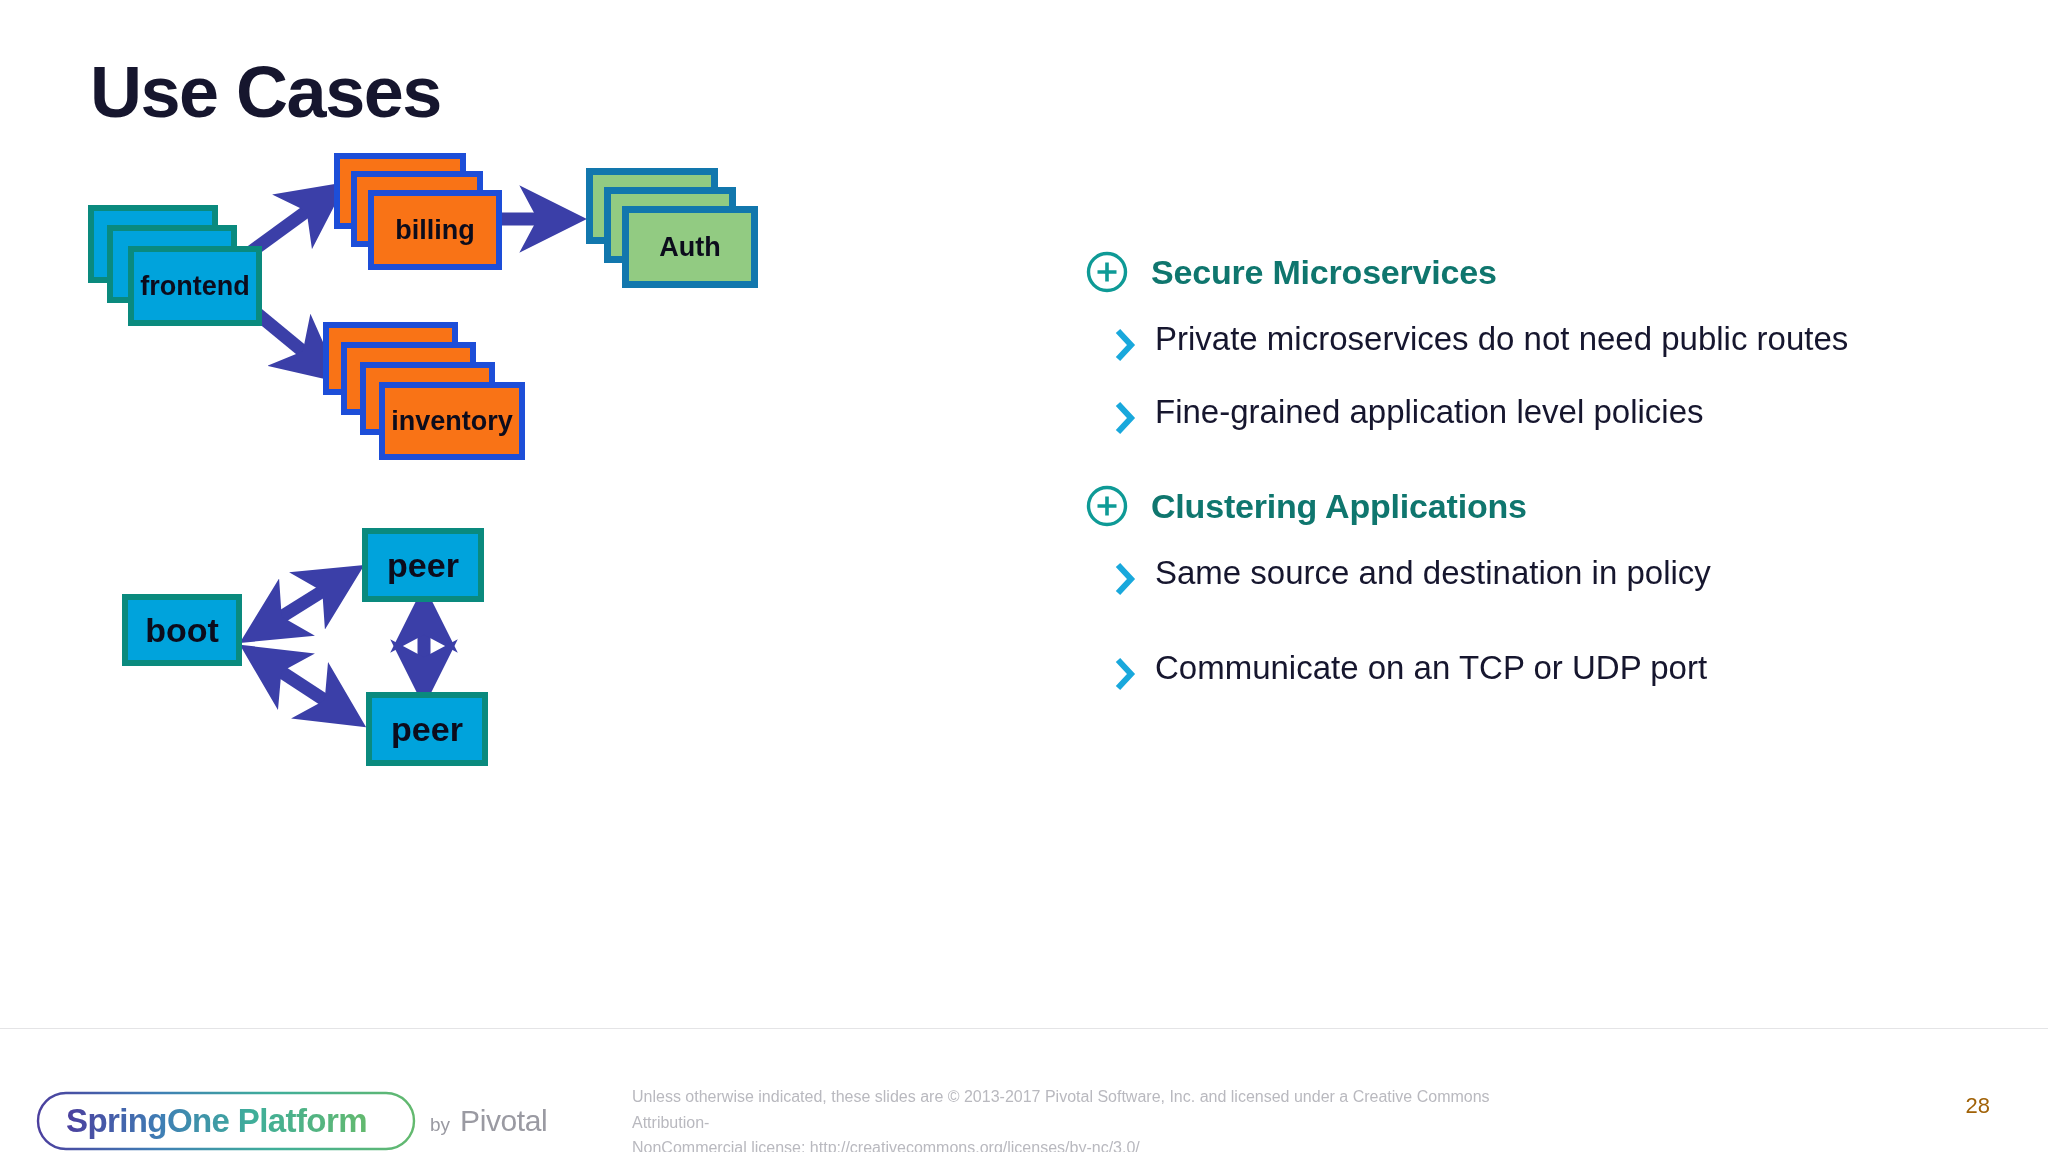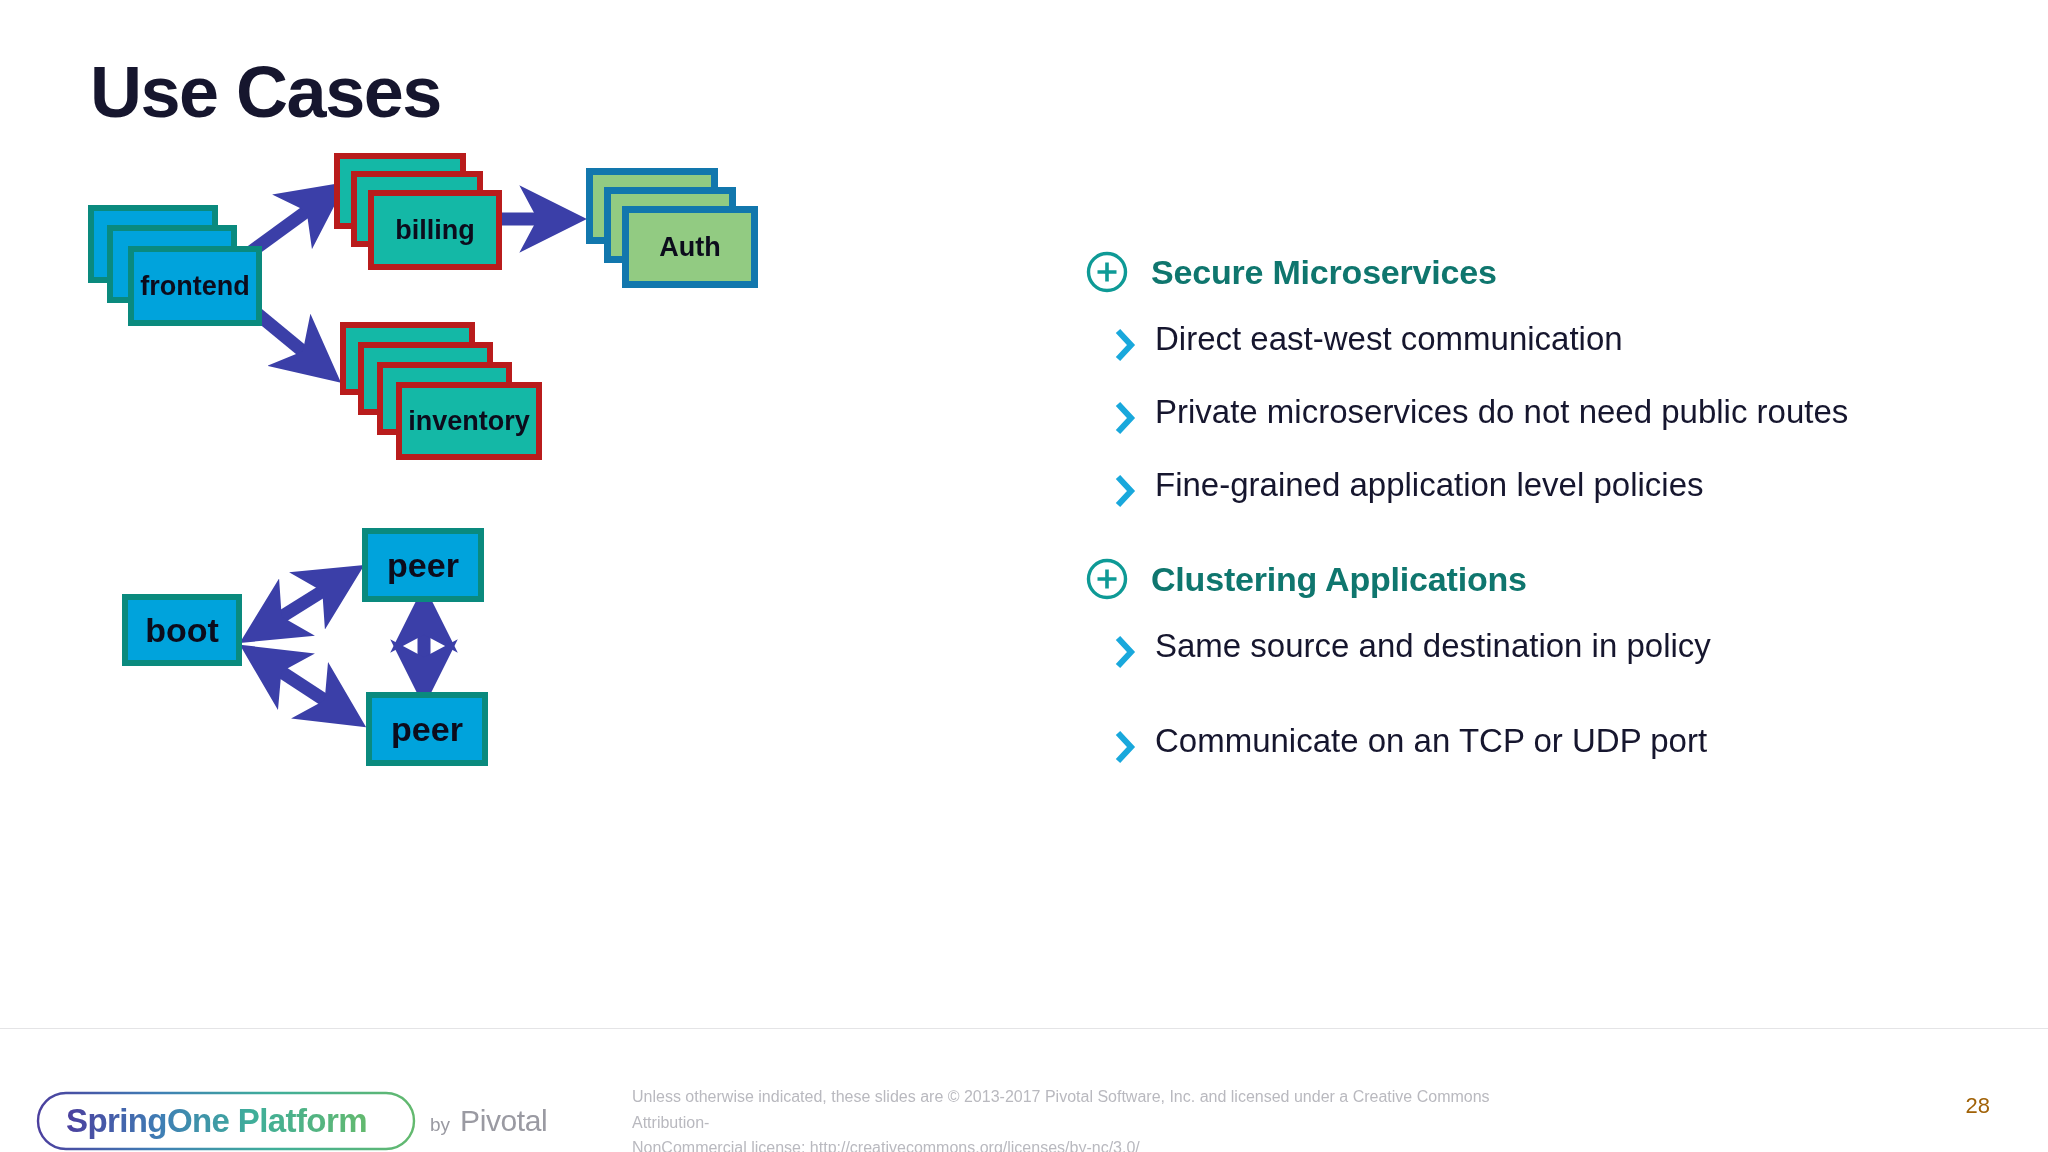--- a/index.html
+++ b/index.html
@@ -63,21 +63,21 @@
     font-weight: bold;
     font-size: 27px;
     color: #0c0c1c;
     overflow: hidden;
   }
   .card span {
     white-space: nowrap;
   }
 
   .card.blue  { background: #00a3DC; border: 6px solid #0a8a7e; }
-  .card.cyan  { background: #14b8a6; border: 6px solid #b91c1c; }
+  .card.cyan  { background: #f97316; border: 6px solid #1d4ed8; }
   .card.green { background: #92cb82; border: 7px solid #1277ad; }
 
   .plain-node {
     position: absolute;
     box-sizing: border-box;
     background: #00a3DC;
     border: 6px solid #0a8a7e;
     display: flex;
     align-items: center;
     justify-content: center;
@@ -219,21 +219,21 @@
   </div>
 
   <div class="stack" style="left:334px; top:23px; width:200px; height:120px;">
     <div class="card cyan" style="left:0px; top:0px; width:132px; height:76px;"></div>
     <div class="card cyan" style="left:17px; top:18px; width:132px; height:76px;"></div>
     <div class="card cyan" style="left:34px; top:37px; width:134px; height:80px;">
       <span class="node-label">billing</span>
     </div>
   </div>
 
-  <div class="stack" style="left:340px; top:192px; width:230px; height:140px;">
+  <div class="stack" style="left:323px; top:192px; width:230px; height:140px;">
     <div class="card cyan" style="left:0px; top:0px; width:135px; height:73px;"></div>
     <div class="card cyan" style="left:18px; top:20px; width:135px; height:73px;"></div>
     <div class="card cyan" style="left:37px; top:40px; width:135px; height:73px;"></div>
     <div class="card cyan" style="left:56px; top:60px; width:146px; height:78px;">
       <span class="node-label">inventory</span>
     </div>
   </div>
 
   <div class="stack" style="left:586px; top:38px; width:200px; height:117px;">
     <div class="card green" style="left:0px; top:0px; width:132px; height:76px;"></div>
@@ -258,26 +258,20 @@
 
   <div class="section sec1">
     <div class="section-head">
       <svg class="plus-icon" viewBox="0 0 44 44" xmlns="http://www.w3.org/2000/svg">
         <circle cx="22" cy="22" r="18.5" fill="none" stroke="#0e9a96" stroke-width="3.4"></circle>
         <path d="M22 12.5 V31.5 M12.5 22 H31.5" stroke="#0e9a96" stroke-width="3.6" stroke-linecap="butt"></path>
       </svg>
       <div class="section-title">Secure Microservices</div>
     </div>
     <ul class="bullets">
-      <li class="bullet">
-        <svg class="chev-icon" viewBox="0 0 24 36" xmlns="http://www.w3.org/2000/svg">
-          <path d="M5 4 L18 18 L5 32" fill="none" stroke="#19a8dc" stroke-width="6" stroke-linecap="butt" stroke-linejoin="miter"></path>
-        </svg>
-        <div class="bullet-text">Direct east-west communication</div>
-      </li>
       <li class="bullet">
         <svg class="chev-icon" viewBox="0 0 24 36" xmlns="http://www.w3.org/2000/svg">
           <path d="M5 4 L18 18 L5 32" fill="none" stroke="#19a8dc" stroke-width="6" stroke-linecap="butt" stroke-linejoin="miter"></path>
         </svg>
         <div class="bullet-text">Private microservices do not need public routes</div>
       </li>
       <li class="bullet">
         <svg class="chev-icon" viewBox="0 0 24 36" xmlns="http://www.w3.org/2000/svg">
           <path d="M5 4 L18 18 L5 32" fill="none" stroke="#19a8dc" stroke-width="6" stroke-linecap="butt" stroke-linejoin="miter"></path>
         </svg>

